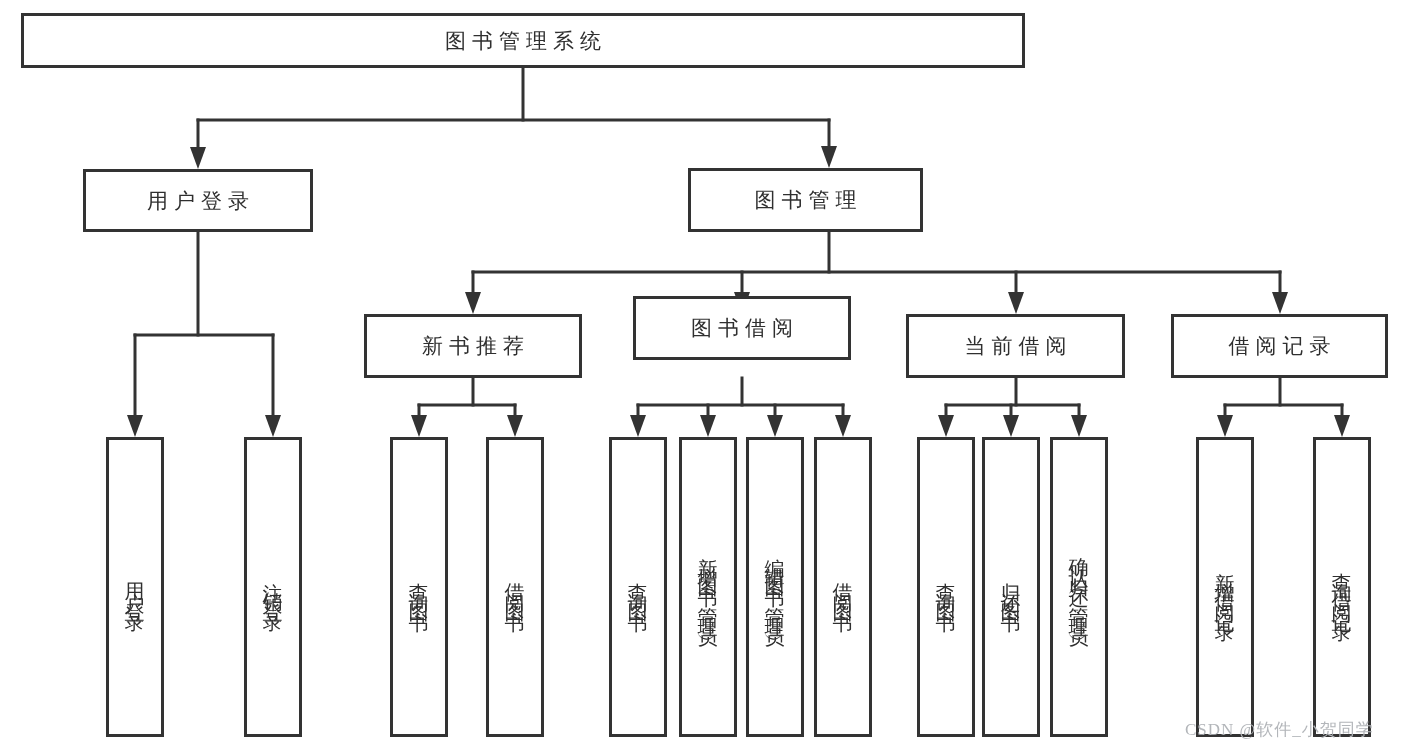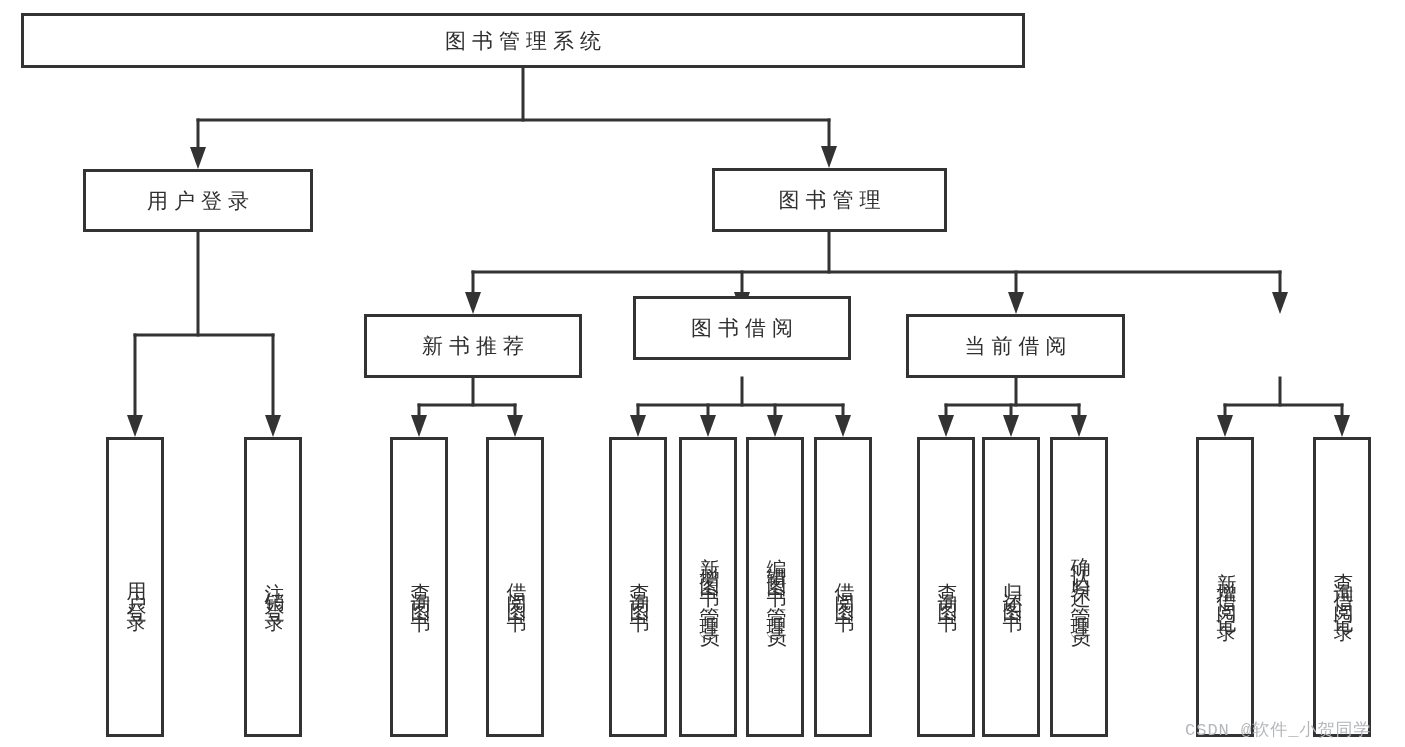--- a/index.html
+++ b/index.html
@@ -1,20 +1,20 @@
 <!DOCTYPE html>
 <html><head>
 <meta charset="utf-8">
 <style>
   html,body{margin:0;padding:0;background:#ffffff;}
   .canvas{
     position:relative;
     width:1405px;height:747px;
     background:#ffffff;
-    font-family:Liberation Mono, monospace;
+    font-family:Liberation Serif, serif;
     overflow:hidden;
   }
   .connectors{position:absolute;left:0;top:0;z-index:1;}
   .node{
     position:absolute;
     box-sizing:border-box;
     border:3px solid #333333;
     background:#ffffff;
     display:flex;align-items:center;justify-content:center;
     color:#2f2f2f;
@@ -109,32 +109,35 @@
     </g>
   </svg>
 
   <div class="node h-node" style="left:21px;top:13px;width:1004px;height:55px;">
     <span>图书管理系统</span>
   </div>
 
   <div class="node h-node" style="left:83px;top:169px;width:230px;height:63px;">
     <span>用户登录</span>
   </div>
-  <div class="node h-node" style="left:712px;top:168px;width:235px;height:64px;">
+  <div class="node h-node" style="left:688px;top:168px;width:235px;height:64px;">
     <span>图书管理</span>
   </div>
 
   <div class="node h-node" style="left:364px;top:314px;width:218px;height:64px;text-align:right;">
     <span>新书推荐</span>
   </div>
   <div class="node h-node" style="left:633px;top:296px;width:218px;height:64px;text-align:right;">
     <span>图书借阅</span>
   </div>
   <div class="node h-node" style="left:906px;top:314px;width:219px;height:64px;">
     <span>当前借阅</span>
+  </div>
+  <div class="node h-node" style="left:1171px;top:314px;width:217px;height:64px;">
+    <span>借阅记录</span>
   </div>
 
   <div class="node v-node" style="left:106px;top:437px;width:58px;height:300px;">
     <span>用户登录</span>
   </div>
   <div class="node v-node" style="left:244px;top:437px;width:58px;height:300px;">
     <span>注销登录</span>
   </div>
 
   <div class="node v-node" style="left:390px;top:437px;width:58px;height:300px;">

